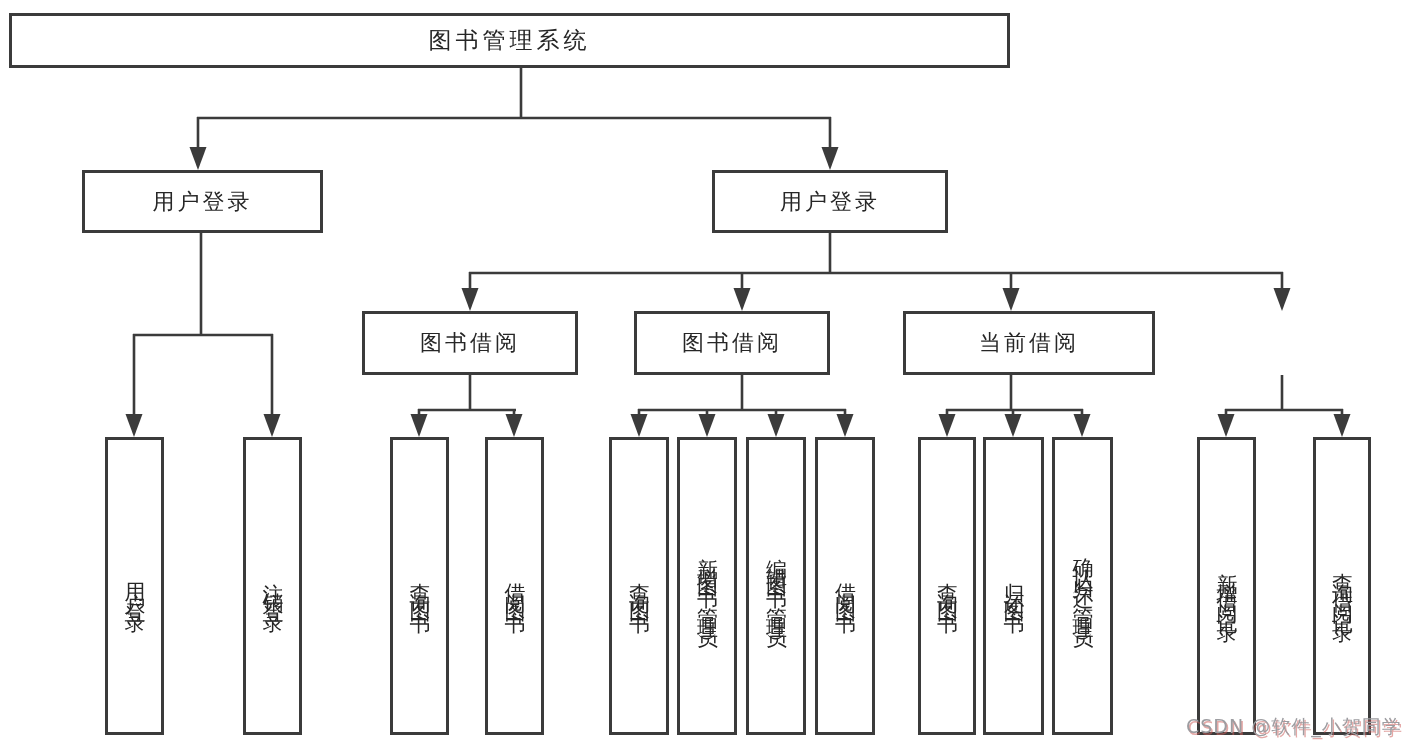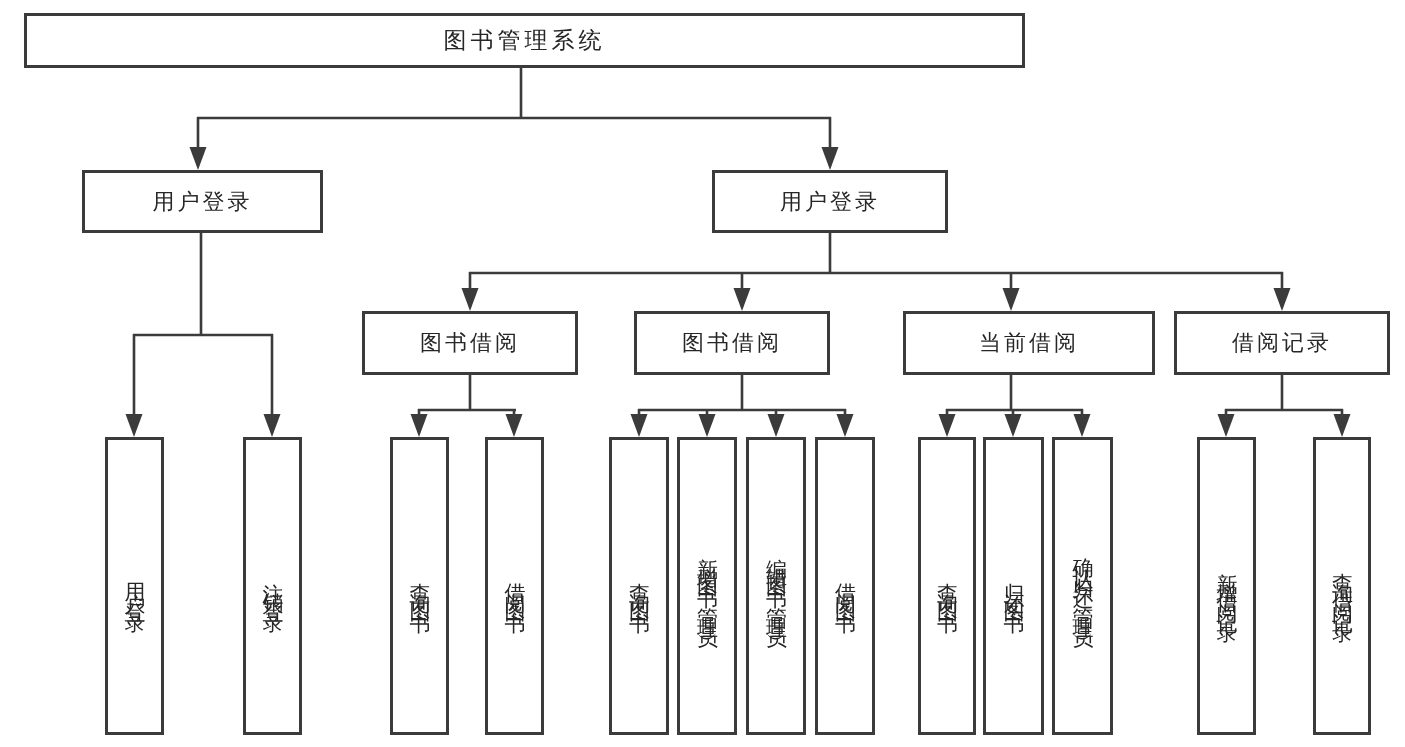--- a/index.html
+++ b/index.html
@@ -62,42 +62,39 @@
       <path d="M767.5 414 H784.5 L776 437 Z"></path>
       <path d="M836.5 414 H853.5 L845 437 Z"></path>
       <path d="M938.5 414 H955.5 L947 437 Z"></path>
       <path d="M1004.5 414 H1021.5 L1013 437 Z"></path>
       <path d="M1073.5 414 H1090.5 L1082 437 Z"></path>
       <path d="M1217.5 414 H1234.5 L1226 437 Z"></path>
       <path d="M1333.5 414 H1350.5 L1342 437 Z"></path>
     </g>
   </svg>
 
-  <div class="box h root" style="left:24px;top:13px;width:1001px;height:55px">
+  <div class="box h root" style="left:9px;top:13px;width:1001px;height:55px">
     <span>图书管理系统</span>
   </div>
 
   <div class="box h" style="left:82px;top:170px;width:241px;height:63px">
     <span>用户登录</span>
   </div>
   <div class="box h" style="left:712px;top:170px;width:236px;height:63px">
     <span>用户登录</span>
   </div>
 
   <div class="box h" style="left:362px;top:311px;width:216px;height:64px">
     <span>图书借阅</span>
   </div>
   <div class="box h" style="left:634px;top:311px;width:196px;height:64px">
     <span>图书借阅</span>
   </div>
   <div class="box h" style="left:903px;top:311px;width:252px;height:64px">
     <span>当前借阅</span>
-  </div>
-  <div class="box h" style="left:1174px;top:311px;width:216px;height:64px">
-    <span>借阅记录</span>
   </div>
 
   <div class="box v" style="left:105px;top:437px;width:59px;height:298px">
     <span>用户登录</span>
   </div>
   <div class="box v" style="left:243px;top:437px;width:59px;height:298px">
     <span>注销登录</span>
   </div>
 
   <div class="box v" style="left:390px;top:437px;width:59px;height:298px">
@@ -130,14 +127,15 @@
     <span>确认归还（管理员）</span>
   </div>
 
   <div class="box v" style="left:1197px;top:437px;width:59px;height:298px">
     <span>新增借阅记录</span>
   </div>
   <div class="box v" style="left:1313px;top:437px;width:58px;height:298px">
     <span>查询借阅记录</span>
   </div>
 
+  <div class="watermark">CSDN @软件_小贺同学</div>
 
 </div>
 
 </body></html>

